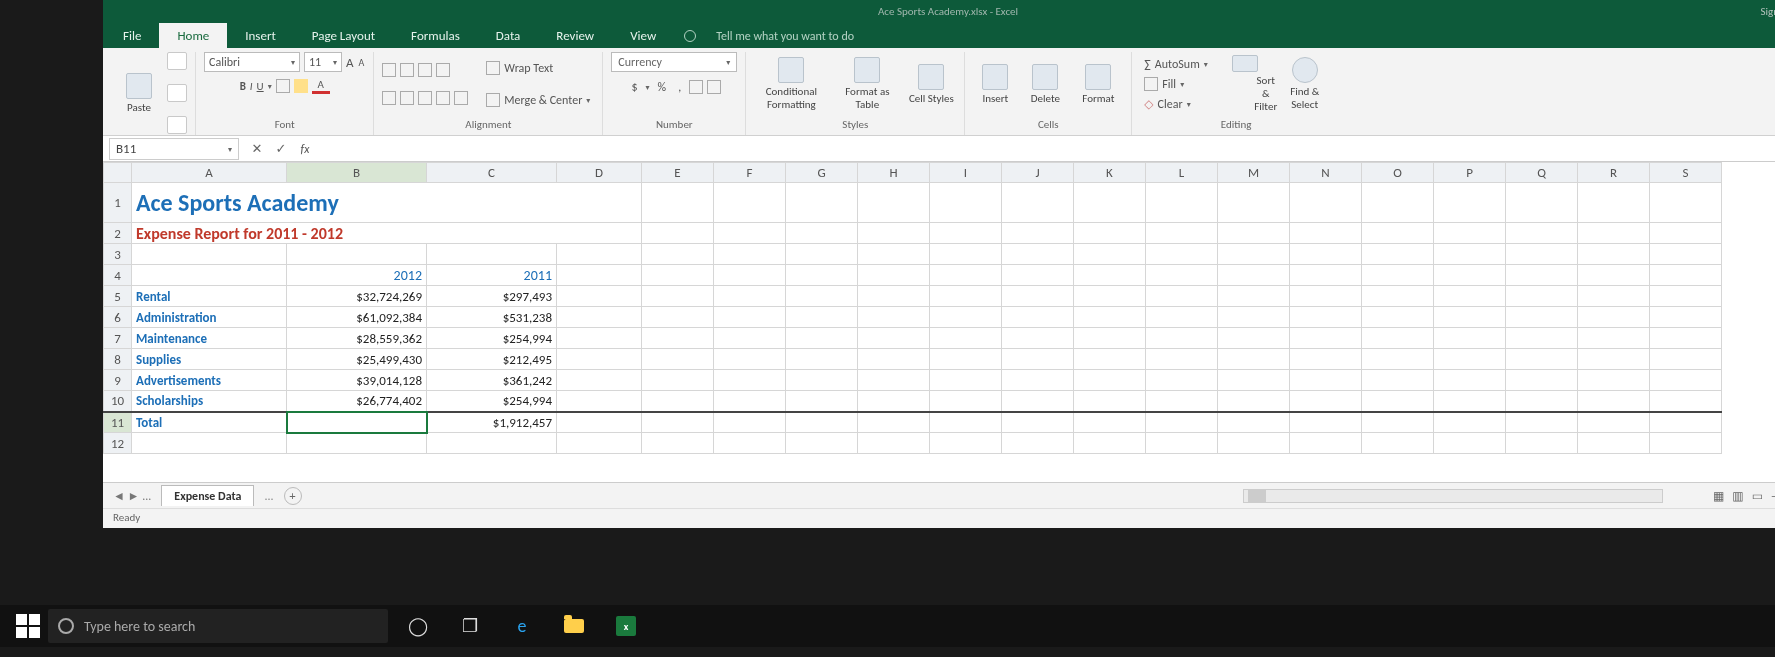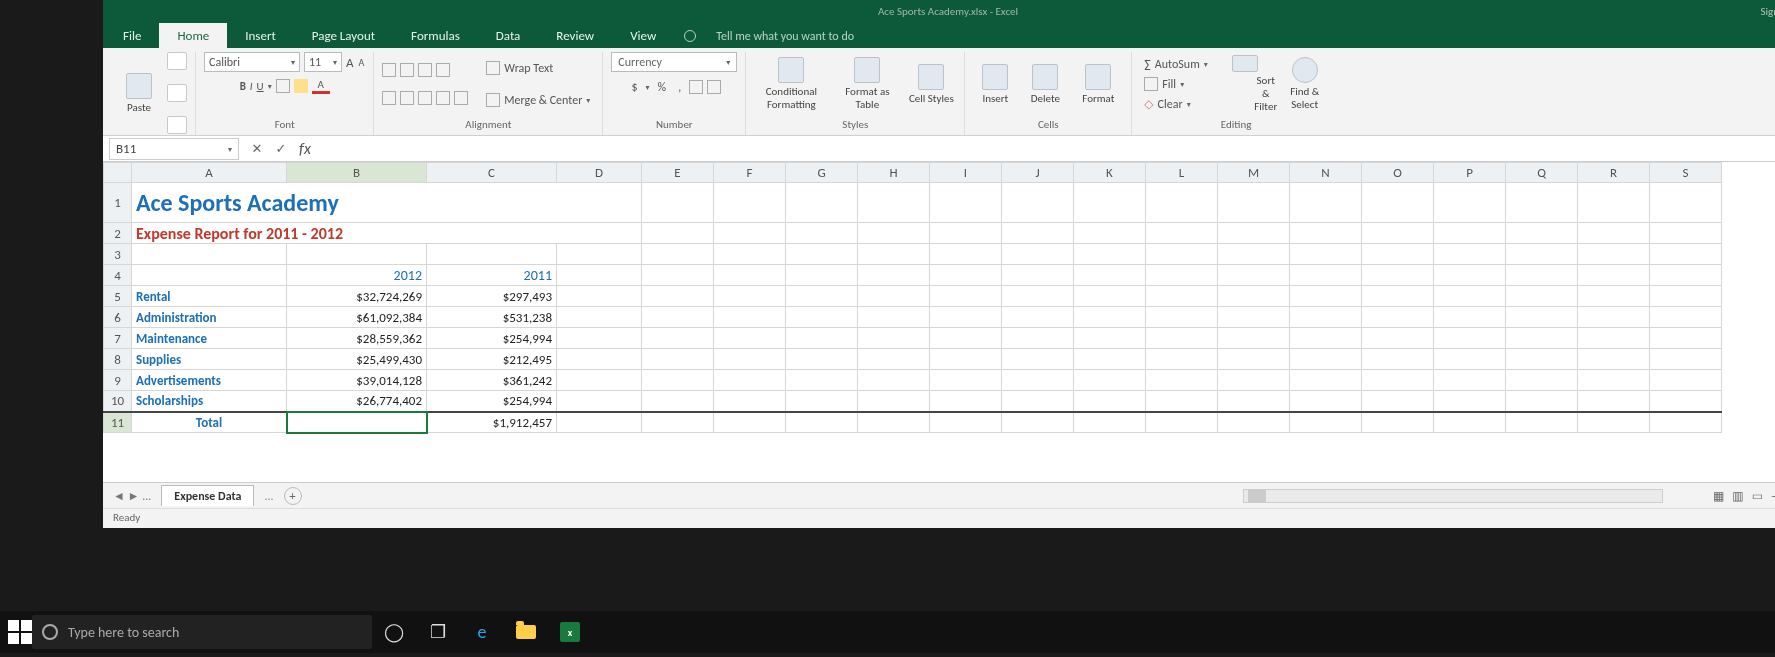--- a/index.html
+++ b/index.html
@@ -36,56 +36,56 @@
   .AA { font-size: 13px; color: #555; letter-spacing: 1px; }
   .txt-btn { font-size: 12px; color: #555; cursor: pointer; padding: 2px 4px; display: flex; align-items: center; gap: 4px; }
   .sq { width: 14px; height: 14px; border: 1px solid #aaa; display: inline-block; }
   .number-fmt { width: 126px; height: 20px; border: 1px solid #bbb; background: #fff; padding: 0 6px; font-size: 12px; color: #666; display: flex; align-items: center; justify-content: space-between; }
   .underA { width: 18px; height: 3px; background: #d03030; display: inline-block; }
 
   
   .formulabar { display: flex; align-items: center; height: 26px; background: #fff; border-bottom: 1px solid #ccc; }
   .namebox { width: 130px; height: 22px; border: 1px solid #ccc; background: #fff; margin: 0 6px; font-size: 13px; color: #444; display: flex; align-items: center; justify-content: space-between; padding: 0 6px; }
   .fb-btn { width: 24px; text-align: center; color: #666; font-size: 13px; cursor: pointer; }
-  .fx { font-style: italic; font-size: 16px; color: #555; }
+  .fx { font-style: italic; font-size: 12px; color: #555; }
   .formula-input { flex: 1; height: 22px; border: none; outline: none; background: #fff; font-size: 13px; padding: 0 6px; }
 
   
   .gridwrap { background: #fff; position: relative; height: 320px; overflow: hidden; }
   table.grid { border-collapse: collapse; font-size: 13px; color: #222; table-layout: fixed; }
   .grid th, .grid td { border: 1px solid #d6d6d6; background: #fff; height: 21px; padding: 0 4px; overflow: hidden; white-space: nowrap; }
   .grid thead th { background: #eef1f4; color: #555; font-weight: normal; text-align: center; height: 20px; position: sticky; top: 0; }
   .grid .rowhdr { background: #eef1f4; color: #555; text-align: center; width: 28px; }
   .colA { width: 155px; } .colB { width: 140px; } .colC { width: 130px; } .colD { width: 85px; }
   .colrest { width: 72px; }
   .corner { background: #eef1f4; border: 1px solid #d6d6d6; }
   .selhdr { background: #d9e6d4 !important; }
   .title1 { color: #1d6fb7; font-weight: bold; font-size: 24px; font-family: Calibri, sans-serif; }
   .title2 { color: #c0392b; font-weight: bold; font-size: 16px; margin-left: 28px; }
   .rowlbl { color: #1d6fb7; font-weight: bold; }
   .yhead { color: #1d6fb7; text-align: right; font-size: 14px; }
   .num { text-align: right; }
   .totalrow td { border-top: 2px solid #444 !important; }
-  .totalrow .rowlbl { color: #1d6fb7; font-weight: bold; text-align: center; }
+  .totalrow .rowlbl { color: #1d6fb7; font-weight: bold; }
   .activecell { outline: 2px solid #1a7a3d; outline-offset: -1px; background: #fff; }
   .row1 td { height: 40px; }
 
   
   .sheetbar { height: 26px; background: #f3f3f3; border-top: 1px solid #ccc; display: flex; align-items: center; padding: 0 10px; font-size: 12px; gap: 10px; position: relative; }
   .sheet-nav { color: #777; display: flex; gap: 8px; }
   .sheet-tab { background: #fff; border: 1px solid #bbb; border-bottom: none; padding: 3px 12px; font-weight: bold; color: #333; }
   .newsheet { width: 18px; height: 18px; border: 1px solid #bbb; border-radius: 50%; text-align: center; line-height: 16px; color: #666; cursor: pointer; }
   .hscroll { position: absolute; right: 130px; width: 420px; height: 14px; background: #eaeaea; border: 1px solid #ccc; }
   .viewbtns { position: absolute; right: 16px; display: flex; gap: 8px; color: #666; }
 
   
   .statusbar { height: 20px; background: #f3f3f3; border-top: 1px solid #ddd; font-size: 11px; color: #666; padding: 2px 10px; }
 
   
-  .taskbar { position: absolute; left: 0; bottom: 4px; width: 1775px; height: 42px; background: #111; display: flex; align-items: center; padding: 0 8px; }
+  .taskbar { position: absolute; left: 0; bottom: 10px; width: 1775px; height: 42px; background: #111; display: flex; align-items: center; padding: 0 16px; gap: 8px; }
   .start { width: 24px; height: 24px; display: grid; grid-template-columns: 1fr 1fr; grid-template-rows: 1fr 1fr; gap: 2px; }
   .start div { background: #fff; }
   .search { flex: 0 0 340px; height: 34px; background: #222; border-radius: 2px; display: flex; align-items: center; gap: 10px; padding: 0 10px; color: #aaa; font-size: 14px; }
   .circle { width: 16px; height: 16px; border: 2px solid #aaa; border-radius: 50%; }
   .tico { width: 44px; height: 34px; display: flex; align-items: center; justify-content: center; color: #ddd; font-size: 18px; cursor: pointer; }
   .edge { color: #2aa3ef; }
   .folder { width: 20px; height: 14px; background: #ffcf4b; border-radius: 2px; position: relative; }
   .folder::before { content: ""; position: absolute; top: -4px; left: 0; width: 8px; height: 4px; background: #ffcf4b; border-radius: 2px 2px 0 0; }
   .xlico { width: 20px; height: 20px; background: #1a7a3d; color: #fff; font-size: 10px; font-weight: bold; display: flex; align-items: center; justify-content: center; border-radius: 2px; }
 </style>
@@ -566,20 +566,42 @@
             <td></td>
             <td></td>
             <td></td>
             <td></td>
             <td></td>
             <td></td>
             <td></td>
             <td></td>
             <td></td>
         </tr>
+        <tr>
+          <td class="rowhdr">12</td>
+          <td></td>
+            <td></td>
+            <td></td>
+            <td></td>
+            <td></td>
+            <td></td>
+            <td></td>
+            <td></td>
+            <td></td>
+            <td></td>
+            <td></td>
+            <td></td>
+            <td></td>
+            <td></td>
+            <td></td>
+            <td></td>
+            <td></td>
+            <td></td>
+            <td></td>
+        </tr>
       </tbody>
     </table>
   </div>
 
   <div class="sheetbar">
     <div class="sheet-nav">◄ ► ...</div>
     <div class="sheet-tab">Expense Data</div>
     <div style="color:#888;">...</div>
     <div class="newsheet">+</div>
     <div class="hscroll">

